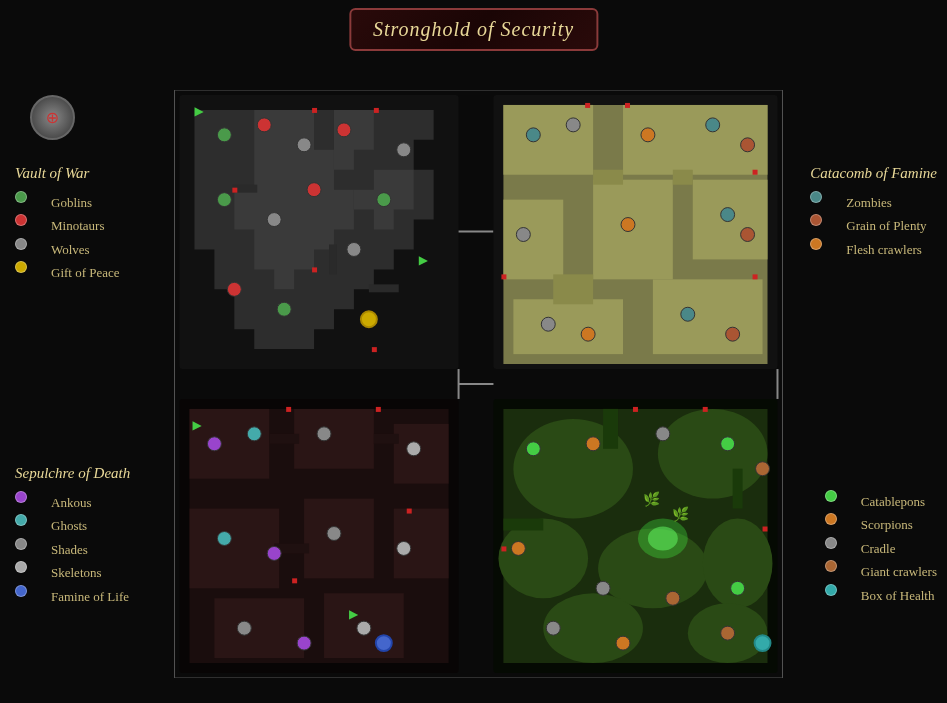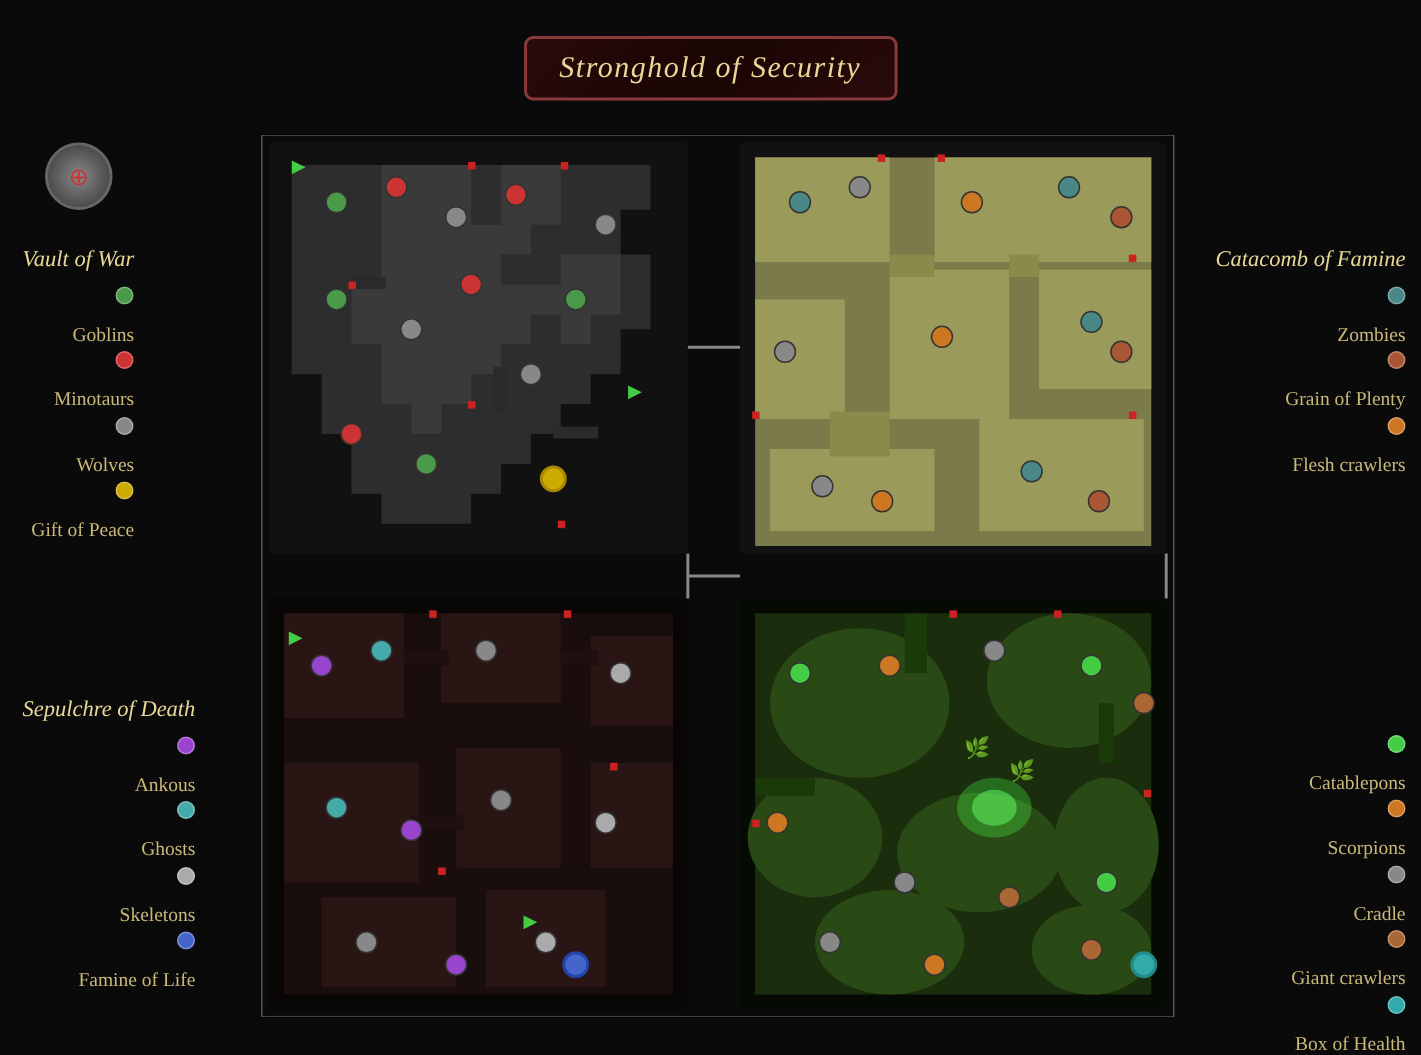--- a/index.html
+++ b/index.html
@@ -9,21 +9,21 @@
       background: #0a0a0a;
       font-family: 'Georgia', serif;
       color: #c8b87a;
       position: relative;
       overflow: hidden;
     }
 
     
     .title-bar {
       position: absolute;
-      top: 24px;
+      top: 8px;
       left: 50%;
       transform: translateX(-50%);
       background: linear-gradient(135deg, #2a0a0a 0%, #1a0505 50%, #2a0a0a 100%);
       border: 2px solid #8b3a3a;
       border-radius: 6px;
       padding: 8px 22px;
       white-space: nowrap;
     }
     .title-bar span {
       font-size: 20px;
@@ -60,24 +60,23 @@
     }
     .legend-title {
       font-size: 15px;
       font-weight: normal;
       color: #e8d898;
       margin-bottom: 4px;
       font-style: italic;
     }
     .legend-item {
       display: flex;
-      align-items: flex-end;
-      gap: 8px;
+      align-items: flex-start;
+      gap: 24px;
       color: #c8b87a;
-      flex-direction: column;
     }
     .dot {
       width: 12px;
       height: 12px;
       border-radius: 50%;
       flex-shrink: 0;
       border: 1px solid rgba(255,255,255,0.3);
     }
 
     
@@ -147,20 +146,24 @@
 
 <div class="legend legend-sepulchre">
   <div class="legend-title">Sepulchre of Death</div>
   <div class="legend-item">
     <div class="dot" style="background:#9944cc"></div>
     <span>Ankous</span>
   </div>
   <div class="legend-item">
     <div class="dot" style="background:#44aaaa"></div>
     <span>Ghosts</span>
+  </div>
+  <div class="legend-item">
+    <div class="dot" style="background:#888888"></div>
+    <span>Shades</span>
   </div>
   <div class="legend-item">
     <div class="dot" style="background:#aaaaaa"></div>
     <span>Skeletons</span>
   </div>
   <div class="legend-item">
     <div class="dot" style="background:#4466cc"></div>
     <span>Famine of Life</span>
   </div>
 </div>

